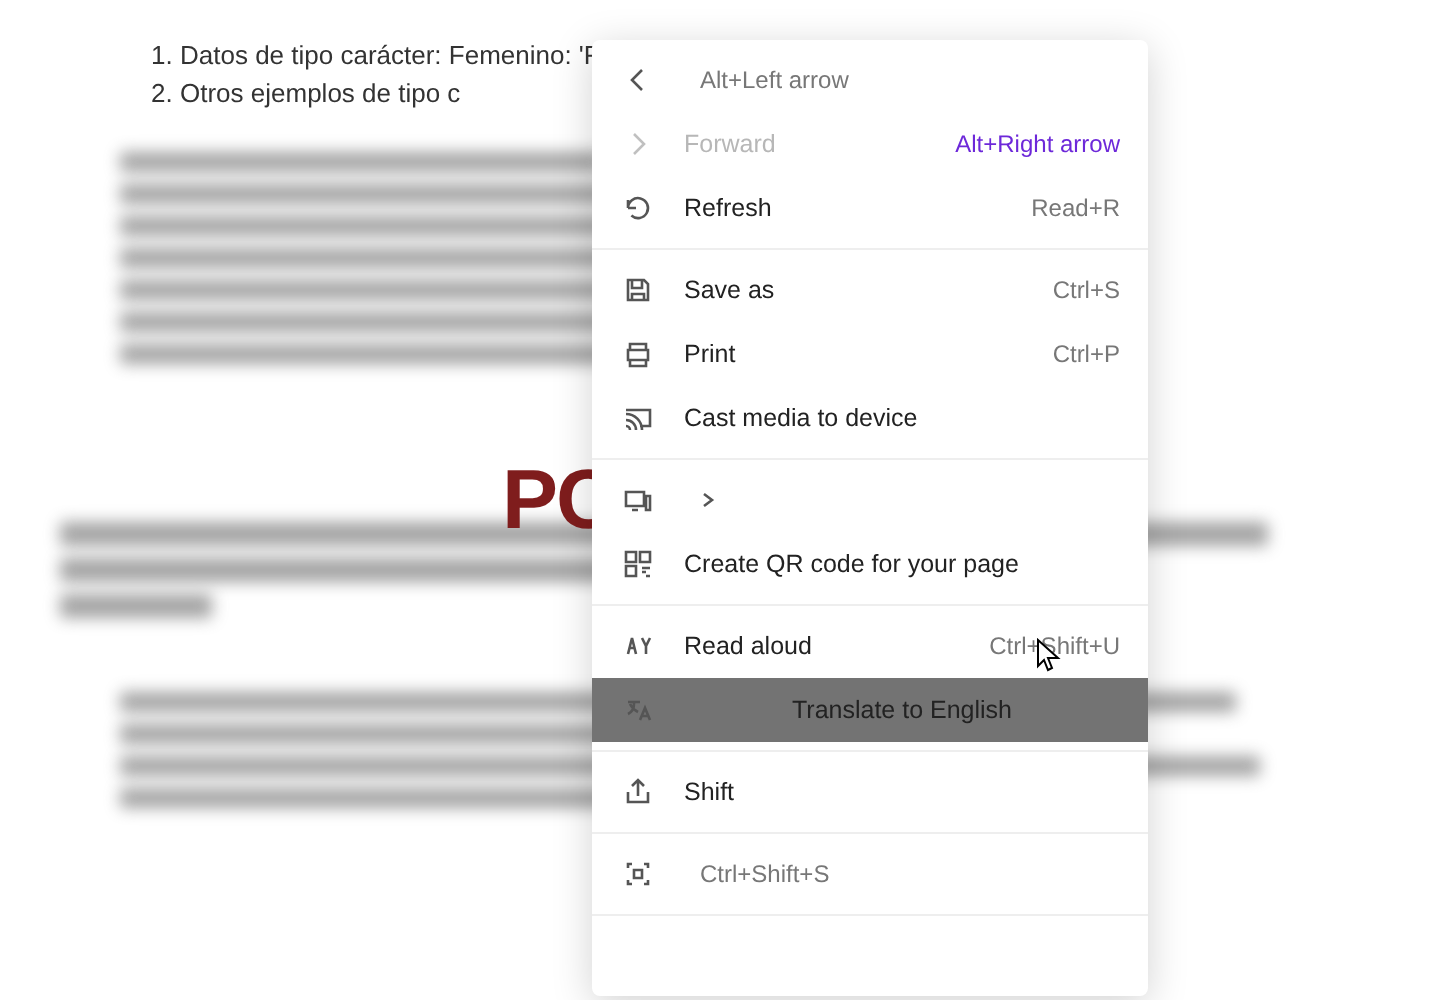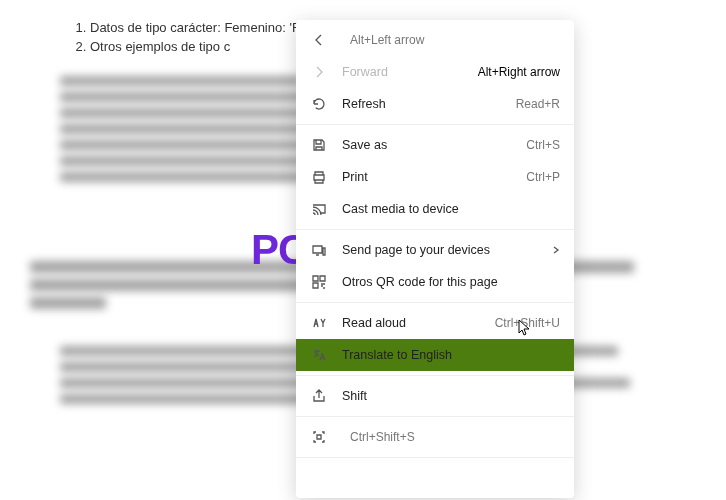--- a/index.html
+++ b/index.html
@@ -5,33 +5,33 @@
   html,body{margin:0;padding:0;width:726px;height:500px;overflow:hidden;font-family:"Segoe UI",Arial,sans-serif;background:#fff;color:#333;}
   .page{position:relative;width:726px;height:500px;}
   
   .doc{position:absolute;left:30px;top:20px;right:30px;filter:blur(0);}
   .doc ol{margin:0 0 0 60px;padding:0;}
   .doc ol li{font-size:13px;margin-bottom:4px;}
   .blurblock{position:absolute;left:60px;right:60px;}
   .blurline{height:10px;background:#666;border-radius:2px;margin:6px 0;filter:blur(4px);opacity:.6;}
   
   .watermark{position:absolute;left:50%;top:50%;transform:translate(-50%,-50%);font-size:42px;font-weight:700;letter-spacing:-1px;pointer-events:none;z-index:5;color:#000;}
-  .watermark .g{color:#6d28d9;}
+  .watermark .g{color:#7f1d1d;}
   .watermark .arrow{color:#f7931e;display:inline-block;transform:translateY(2px);}
   
   .menu{position:absolute;left:296px;top:20px;width:278px;background:#fff;box-shadow:0 4px 20px rgba(0,0,0,.18);border-radius:4px;z-index:10;font-size:12.5px;color:#222;padding:4px 0;}
   .menu .item{display:flex;align-items:center;height:32px;padding:0 14px;cursor:default;position:relative;}
-  .menu .item.hoverable:hover,.menu .item.hovered{background:#4d7c0f;}
+  .menu .item.hoverable:hover,.menu .item.hovered{background:#737373;text-align:center;}
   .menu .item.disabled{color:#b7b7b7;}
   .menu .icn{width:18px;height:18px;margin-right:14px;display:flex;align-items:center;justify-content:center;flex-shrink:0;}
   .menu .icn svg{width:16px;height:16px;stroke:#555;fill:none;stroke-width:1.3;}
   .menu .item.disabled .icn svg{stroke:#c0c0c0;}
   .menu .label{flex:1;white-space:nowrap;overflow:hidden;text-overflow:ellipsis;}
   .menu .shortcut{color:#777;font-size:12px;margin-left:8px;}
-  .menu .item.disabled .shortcut{color:#000000;}
+  .menu .item.disabled .shortcut{color:#6d28d9;}
   .menu .chev{width:8px;height:8px;display:flex;align-items:center;justify-content:center;margin-left:8px;}
   .menu .chev svg{width:8px;height:8px;stroke:#555;fill:none;stroke-width:1.3;}
   .menu .sep{height:1px;background:#eee;margin:4px 0;}
   
   .cursor{position:absolute;width:14px;height:18px;z-index:20;pointer-events:none;}
   .cursor svg{width:14px;height:18px;}
 </style>
 </head>
 <body>
 <div class="page">
@@ -130,35 +130,34 @@
   </div>
 
   <div class="sep"></div>
 
   <div class="item hoverable">
     <span class="icn">
           <svg viewBox="0 0 16 16">
             <path d="M2 4h9v7H2zM12 6h2v7h-2zM5 13h3"></path>
           </svg>
         </span>
-    <span class="label">Send page to your devices</span>
     <span class="chev">
           <svg viewBox="0 0 8 8">
             <path d="M2 1l4 3-4 3"></path>
           </svg>
         </span>
   </div>
 
   <div class="item hoverable">
     <span class="icn">
           <svg viewBox="0 0 16 16">
             <path d="M2 2h5v5H2zM9 2h5v5H9zM2 9h5v5H2zM10 10h4M10 12h2M12 14h2"></path>
           </svg>
         </span>
-    <span class="label">Otros QR code for this page</span>
+    <span class="label">Create QR code for your page</span>
   </div>
 
   <div class="sep"></div>
 
   <div class="item hoverable">
     <span class="icn">
           <svg viewBox="0 0 16 16">
             <path d="M3 12l2-8 2 8M4 9h2M10 4l2 4 2-4M12 8v4"></path>
           </svg>
         </span>

